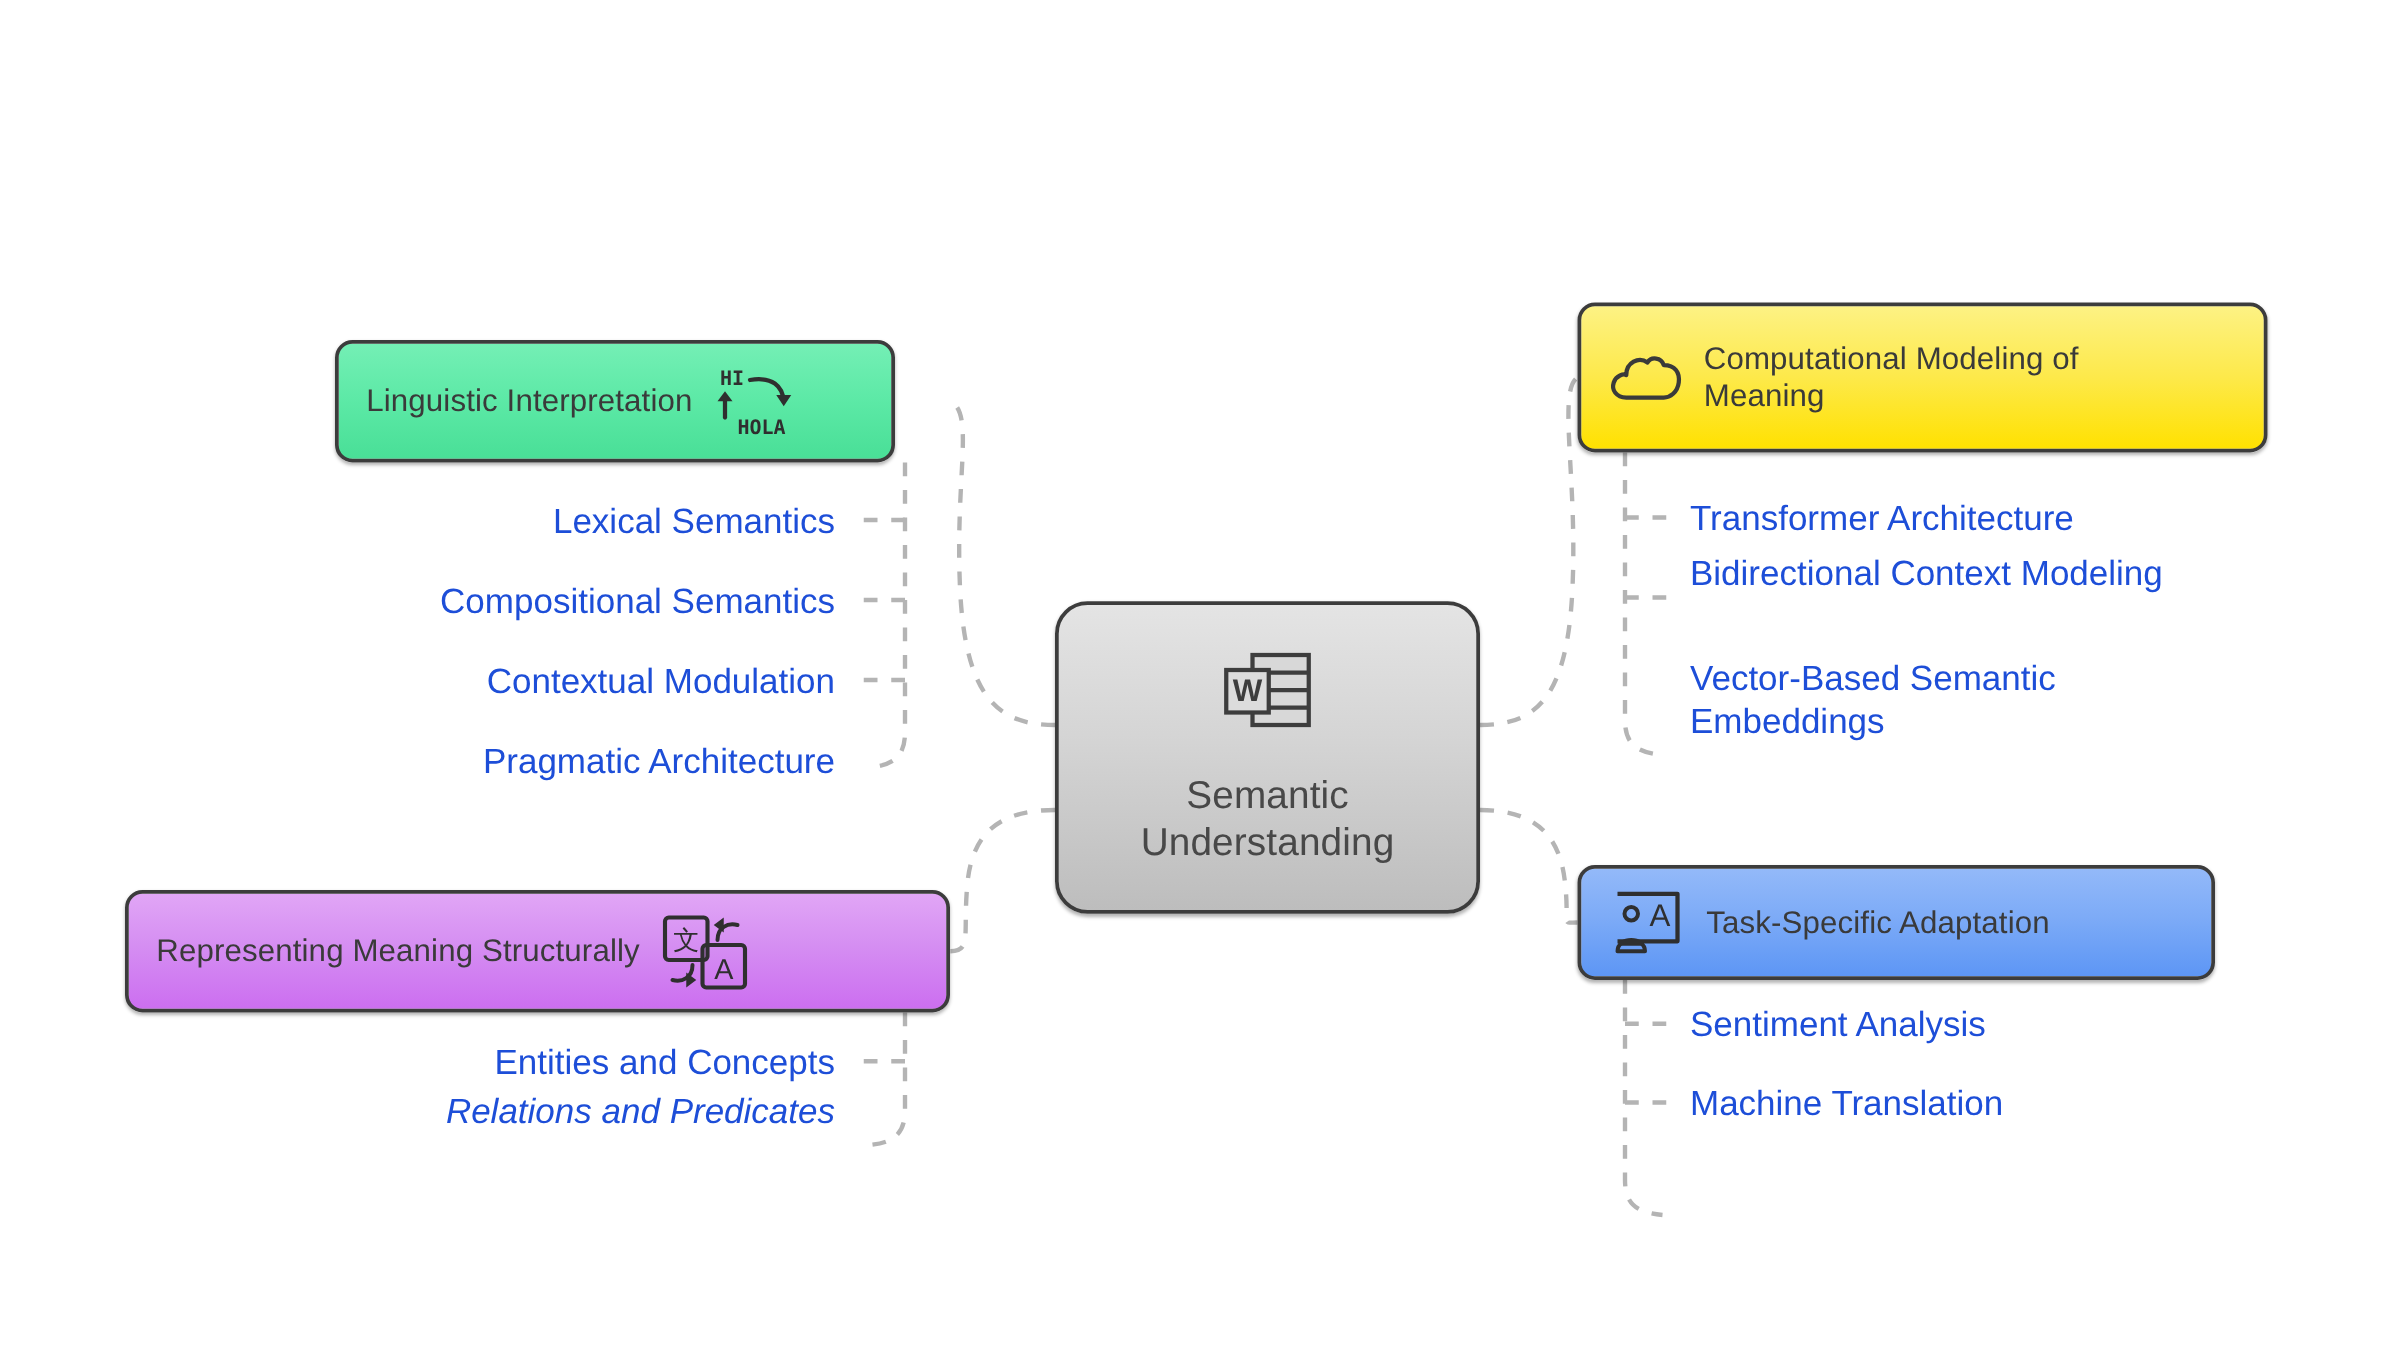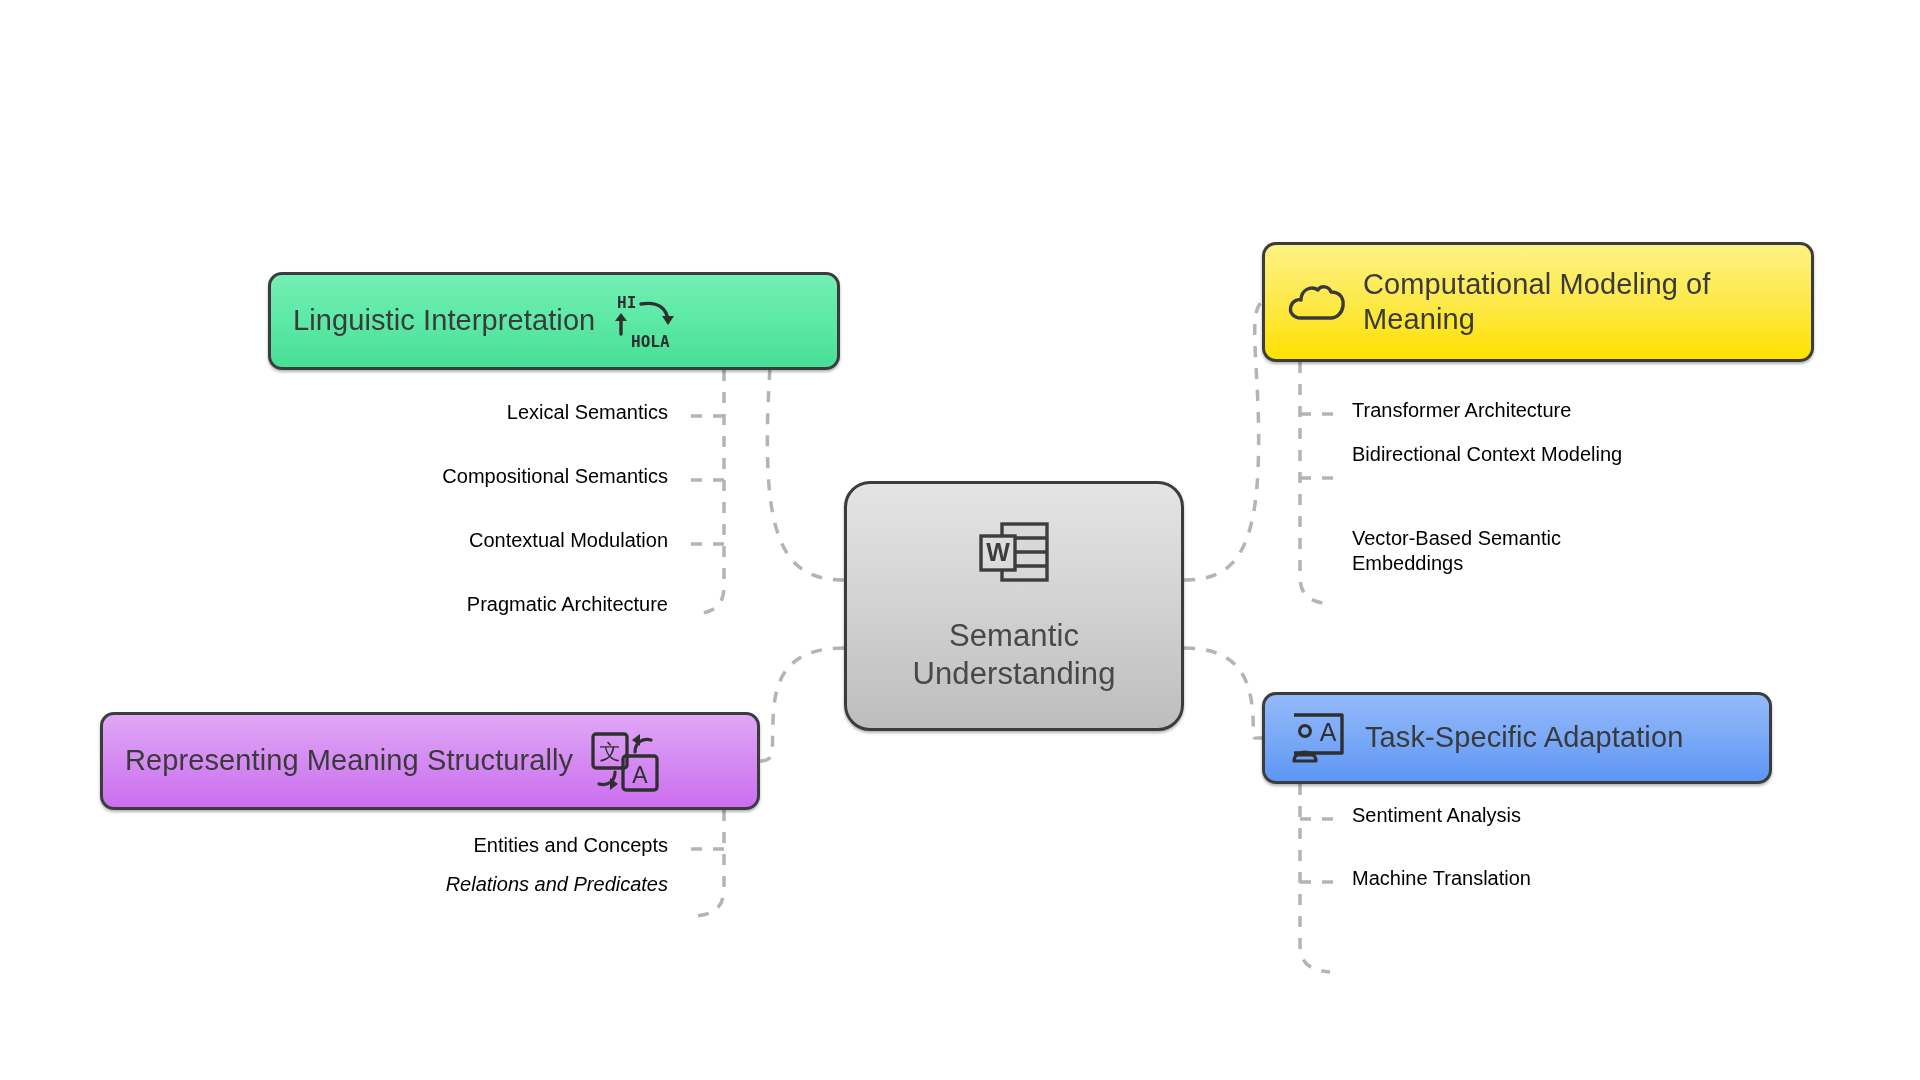--- a/index.html
+++ b/index.html
@@ -39,21 +39,21 @@
     box-sizing: border-box;
     display: flex;
     align-items: center;
     border: 3px solid #3c3c3c;
     border-radius: 14px;
     box-shadow: 0 2px 3px rgba(0,0,0,0.30);
     padding: 0 22px;
     gap: 16px;
   }
   .node .node-label {
-    font-size: 29px;
+    font-size: 25px;
     line-height: 1.22;
     color: #3a3a3a;
     letter-spacing: .1px;
     white-space: pre-line;
   }
   .node .node-icon {
     flex: 0 0 auto;
     display: flex;
     align-items: center;
     justify-content: flex-end;
@@ -74,21 +74,21 @@
   #node-root .node-label {
     font-size: 31px;
     text-align: center;
     color: #484848;
   }
 
   
   #node-linguistic {
     left: 268px;
     top: 272px;
-    width: 572px;
+    width: 448px;
     height: 98px;
     justify-content: flex-start;
     background: linear-gradient(180deg, #74efb5 0%, #5ce9a6 50%, #49df97 100%);
   }
 
   
   #node-representing {
     left: 100px;
     top: 712px;
     width: 660px;
@@ -111,23 +111,23 @@
     left: 1262px;
     top: 692px;
     width: 510px;
     height: 92px;
     background: linear-gradient(180deg, #93b9f9 0%, #7dabf7 45%, #5d96f5 100%);
   }
 
   
   .leaf {
     position: absolute;
-    font-size: 20px;
+    font-size: 28px;
     line-height: 1.23;
-    color: #000000;
+    color: #1d4ed8;
     white-space: pre-line;
   }
   .leaf.right-side { text-align: left; }
   .leaf.left-side  { text-align: right; }
 
   
   .leaf.left-side { right: 1252px; }
   #leaf-lexical       { top: 400px; }
   #leaf-compositional { top: 464px; }
   #leaf-contextual    { top: 528px; }

